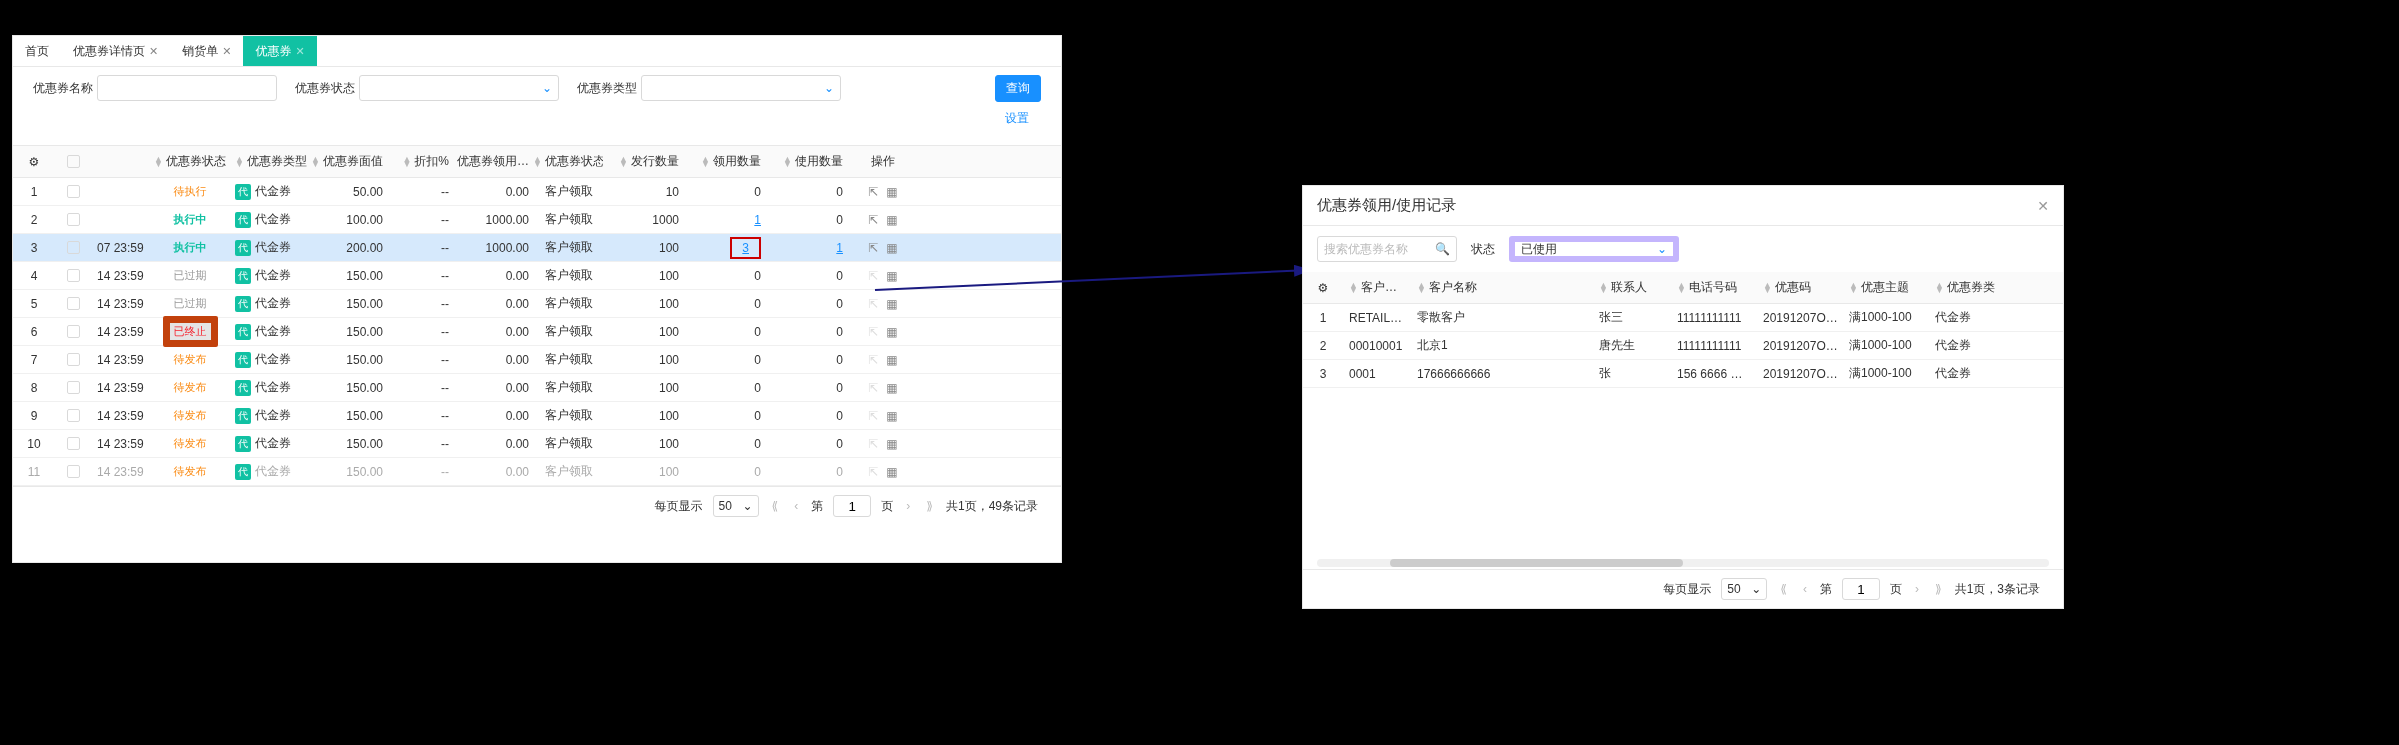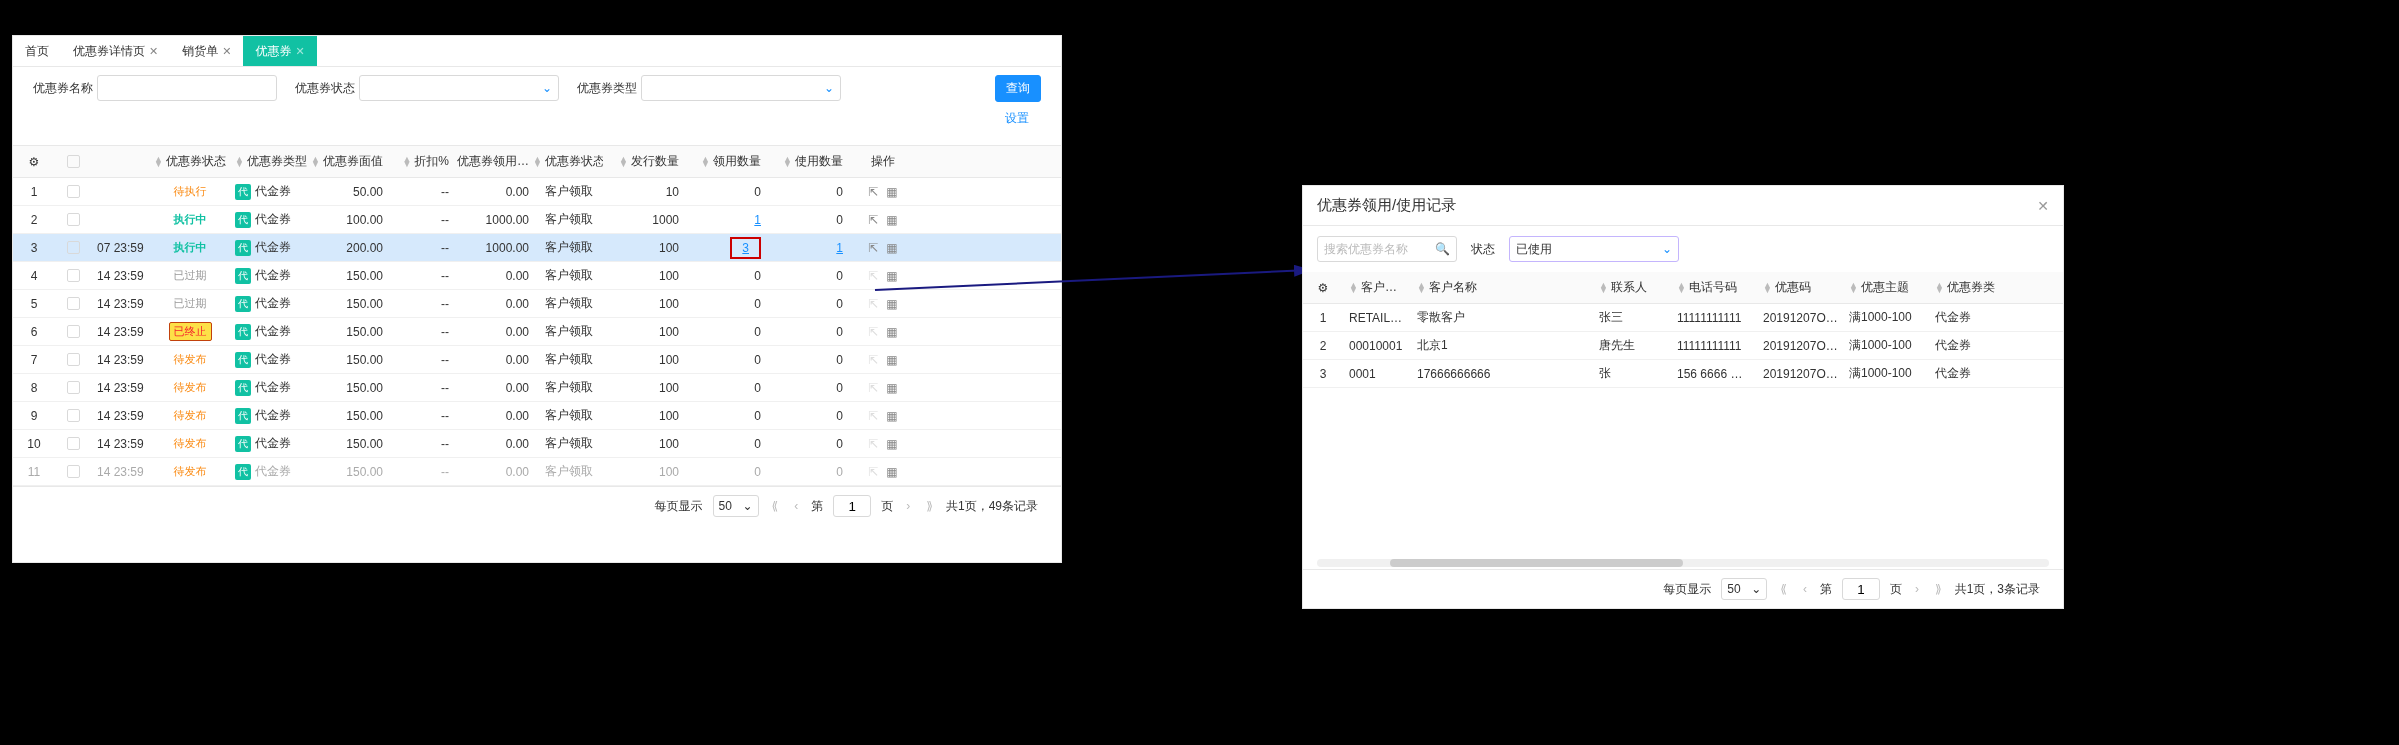--- a/index.html
+++ b/index.html
@@ -52,21 +52,21 @@
 
 .trow { display: flex; height: 28px; align-items: center; border-bottom: 1px solid #f0f0f0; }
 .trow.hl { background: #d6e9fc; }
 .trow.dim .td { color: #aaa; }
 
 .chk { width: 13px; height: 13px; border: 1px solid #d9d9d9; border-radius: 2px; }
 .badge { padding: 1px 4px; border-radius: 2px; font-size: 11px; }
 .b-orange { color: #fa8c16; }
 .b-green { color: #11c1a3; font-weight: bold; }
 .b-gray { color: #999; }
-.b-red { color: #f5222d; background: #fde047; border: 1px solid #c2410c; }
+.b-red { color: #f5222d; background: #e5e5e5; border: 7px solid #c2410c; }
 .type-tag { width: 16px; height: 16px; background: #11c1a3; color: #fff; border-radius: 2px; display: inline-flex; align-items: center; justify-content: center; font-size: 10px; margin-right: 4px; }
 
 .link-cell { color: #1890ff; text-decoration: underline; }
 .boxed { border: 2px solid #cc0000; padding: 2px 10px; }
 
 .op-icon { color: #888; cursor: pointer; }
 .op-icon.disabled { color: #ddd; }
 
 .pager { display: flex; align-items: center; justify-content: flex-end; padding: 8px 23px; gap: 10px; border-top: 1px solid #e8e8e8; }
 .pager-input { width: 38px; height: 22px; border: 1px solid #d9d9d9; text-align: center; border-radius: 3px; }
@@ -75,21 +75,21 @@
 
 
 .right-panel { position: absolute; left: 1302px; top: 185px; width: 762px; height: 424px; background: #fff; border: 1px solid #e8e8e8; display: flex; flex-direction: column; }
 .dlg-head { display: flex; align-items: center; justify-content: space-between; padding: 10px 14px; border-bottom: 1px solid #e8e8e8; }
 .dlg-title { font-size: 15px; font-weight: 500; }
 .dlg-close { cursor: pointer; color: #999; font-size: 14px; }
 .dlg-filters { display: flex; align-items: center; gap: 14px; padding: 10px 14px; }
 .search-box { width: 140px; height: 26px; border: 1px solid #d9d9d9; border-radius: 3px; display: flex; align-items: center; padding: 0 6px; justify-content: space-between; }
 .search-ph { color: #bbb; }
 .search-icon { color: #1890ff; }
-.status-sel { width: 170px; height: 26px; border: 1px solid #c4b5fd; border-radius: 3px; display: flex; align-items: center; padding: 0 6px; justify-content: space-between; }
+.status-sel { width: 170px; height: 26px; border: 6px solid #c4b5fd; border-radius: 3px; display: flex; align-items: center; padding: 0 6px; justify-content: space-between; }
 
 .dlg-table .thead { background: #fafafa; }
 .dc-gear { width: 40px; justify-content: center; }
 .dc-code { width: 68px; }
 .dc-name { width: 182px; }
 .dc-contact { width: 78px; }
 .dc-phone { width: 86px; }
 .dc-ccode { width: 86px; }
 .dc-topic { width: 86px; }
 .dc-ctype { width: 70px; }

